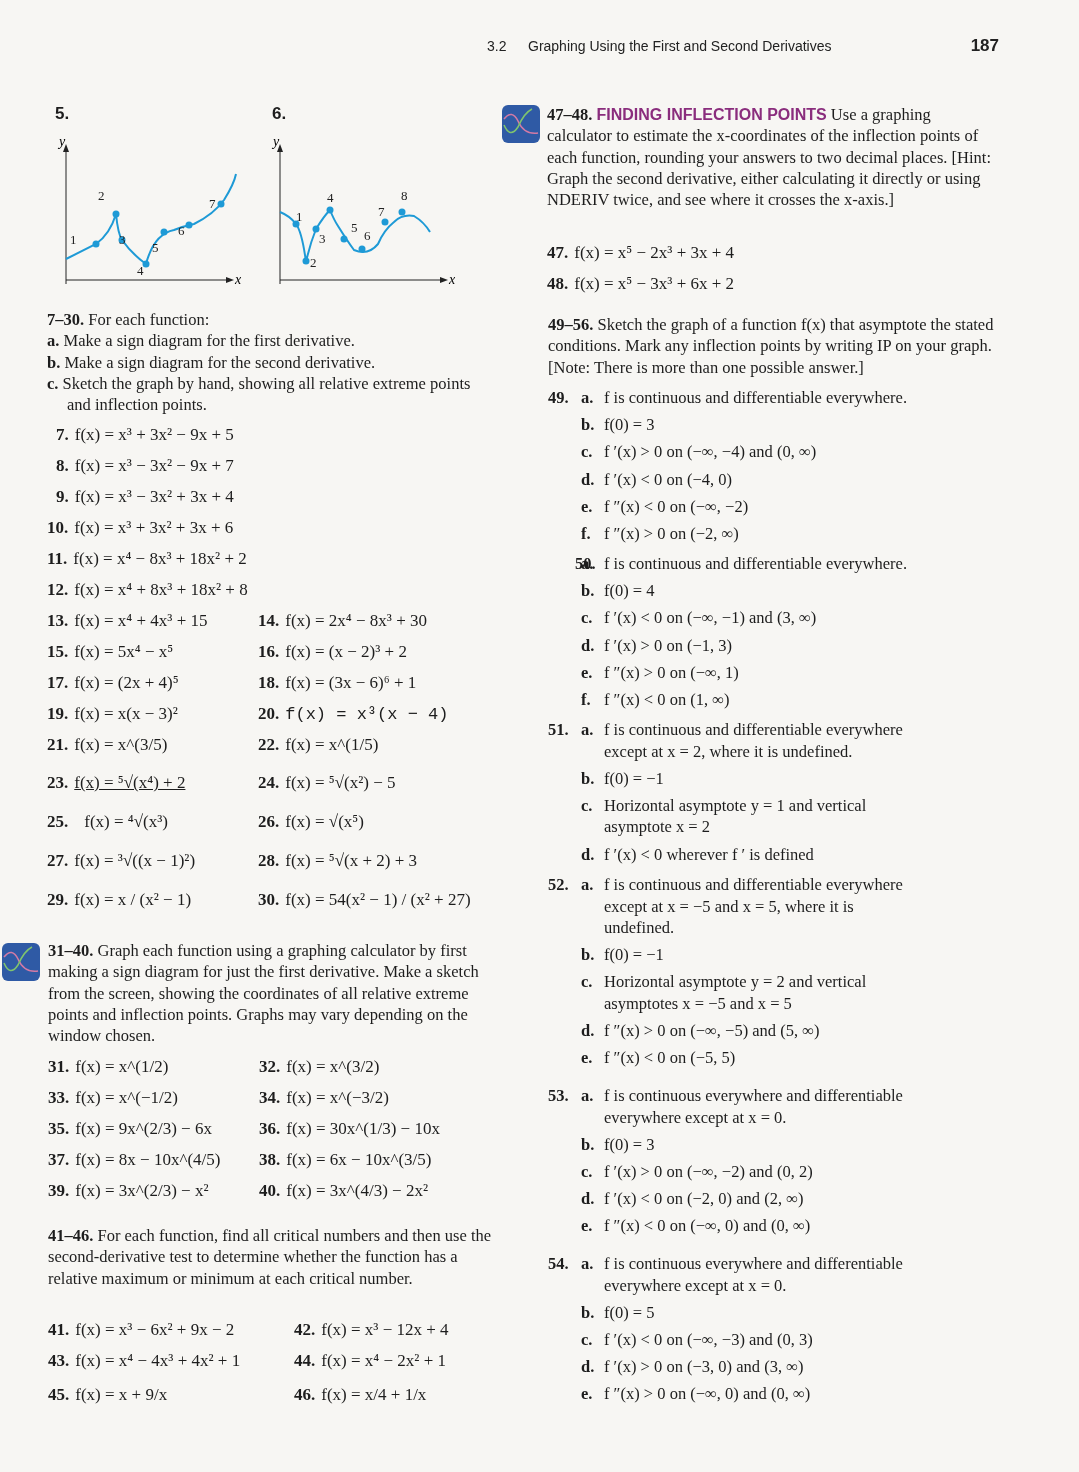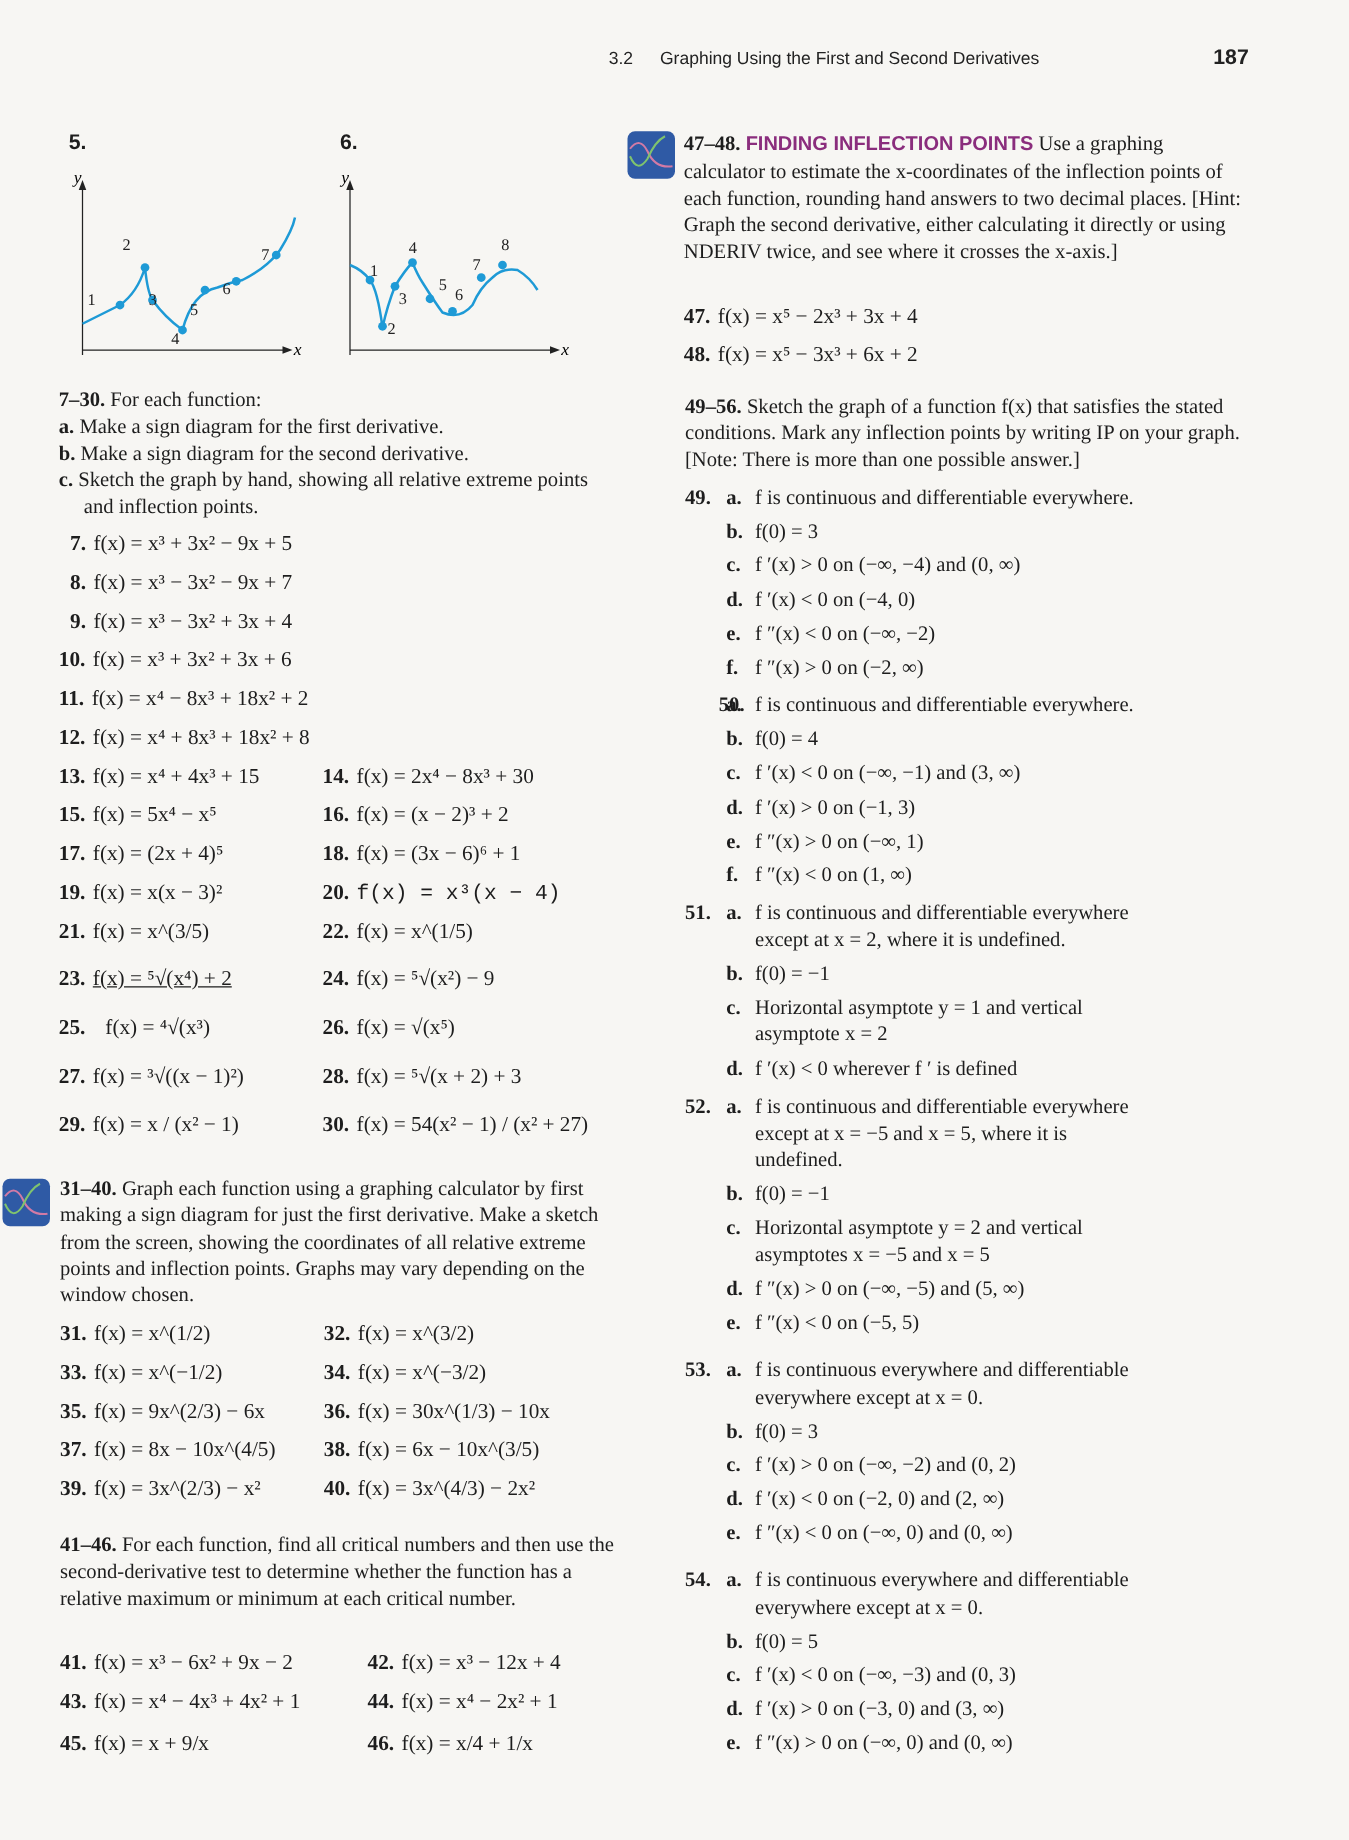--- a/index.html
+++ b/index.html
@@ -118,21 +118,21 @@
     <div class="row" style="left: 258px; top: 611px;"><span class="n">14.</span><span style="margin-left: 6px;">f(x) = 2x⁴ − 8x³ + 30</span></div>
     <div class="row" style="left: 47px; top: 642px;"><span class="n">15.</span><span style="margin-left: 6px;">f(x) = 5x⁴ − x⁵</span></div>
     <div class="row" style="left: 258px; top: 642px;"><span class="n">16.</span><span style="margin-left: 6px;">f(x) = (x − 2)³ + 2</span></div>
     <div class="row" style="left: 47px; top: 673px;"><span class="n">17.</span><span style="margin-left: 6px;">f(x) = (2x + 4)⁵</span></div>
     <div class="row" style="left: 258px; top: 673px;"><span class="n">18.</span><span style="margin-left: 6px;">f(x) = (3x − 6)⁶ + 1</span></div>
     <div class="row" style="left: 47px; top: 704px;"><span class="n">19.</span><span style="margin-left: 6px;">f(x) = x(x − 3)²</span></div>
     <div class="row" style="left: 258px; top: 704px;"><span class="n">20.</span><span style="margin-left: 6px; font-family: Liberation Mono, monospace;">f(x) = x³(x − 4)</span></div>
     <div class="row" style="left: 47px; top: 735px;"><span class="n">21.</span><span style="margin-left: 6px;">f(x) = x^(3/5)</span></div>
     <div class="row" style="left: 258px; top: 735px;"><span class="n">22.</span><span style="margin-left: 6px;">f(x) = x^(1/5)</span></div>
     <div class="row" style="left: 47px; top: 773px;"><span class="n">23.</span><span style="margin-left: 6px; text-decoration: underline;">f(x) = ⁵√(x⁴) + 2</span></div>
-    <div class="row" style="left: 258px; top: 773px;"><span class="n">24.</span><span style="margin-left: 6px;">f(x) = ⁵√(x²) − 9</span></div>
+    <div class="row" style="left: 258px; top: 773px;"><span class="n">24.</span><span style="margin-left: 6px;">f(x) = ⁵√(x²) − 5</span></div>
     <div class="row" style="left: 47px; top: 812px;"><span class="n">25.</span><span style="margin-left: 16px;">f(x) = ⁴√(x³)</span></div>
     <div class="row" style="left: 258px; top: 812px;"><span class="n">26.</span><span style="margin-left: 6px;">f(x) = √(x⁵)</span></div>
     <div class="row" style="left: 47px; top: 851px;"><span class="n">27.</span><span style="margin-left: 6px;">f(x) = ³√((x − 1)²)</span></div>
     <div class="row" style="left: 258px; top: 851px;"><span class="n">28.</span><span style="margin-left: 6px;">f(x) = ⁵√(x + 2) + 3</span></div>
     <div class="row" style="left: 47px; top: 890px;"><span class="n">29.</span><span style="margin-left: 6px;">f(x) = x / (x² − 1)</span></div>
     <div class="row" style="left: 258px; top: 890px;"><span class="n">30.</span><span style="margin-left: 6px;">f(x) = 54(x² − 1) / (x² + 27)</span></div>
   </div>
 
 <div class="calc-icon" style="left:2px;top:943px;">
   <svg width="38" height="38">
@@ -172,30 +172,30 @@
   </div>
 
 <div class="calc-icon" style="left:502px;top:105px;">
   <svg width="38" height="38">
     <path d="M2,14 Q10,4 16,16 Q22,30 36,28" fill="none" stroke="#d27aa5" stroke-width="1.6"></path>
     <path d="M2,20 Q8,34 16,22 Q22,8 30,4" fill="none" stroke="#7fc36e" stroke-width="1.6"></path>
   </svg>
 </div>
 
 <div class="col" style="left:547px;top:104px;width:450px;">
-  <p><span class="b">47–48.</span> <span class="hl">FINDING INFLECTION POINTS</span> <span>Use a graphing calculator to estimate the x-coordinates of the inflection points of each function, rounding hand answers to two decimal places. [Hint: Graph the second derivative, either calculating it directly or using NDERIV twice, and see where it crosses the x-axis.]</span></p>
+  <p><span class="b">47–48.</span> <span class="hl">FINDING INFLECTION POINTS</span> <span>Use a graphing calculator to estimate the x-coordinates of the inflection points of each function, rounding your answers to two decimal places. [Hint: Graph the second derivative, either calculating it directly or using NDERIV twice, and see where it crosses the x-axis.]</span></p>
 </div>
 
 <div id="prob-47-48">
     <div class="row" style="left: 547px; top: 243px;"><span class="n">47.</span><span style="margin-left: 6px;">f(x) = x⁵ − 2x³ + 3x + 4</span></div>
     <div class="row" style="left: 547px; top: 274px;"><span class="n">48.</span><span style="margin-left: 6px;">f(x) = x⁵ − 3x³ + 6x + 2</span></div>
   </div>
 
 <div class="col" style="left:548px;top:314px;width:452px;">
-  <p><span class="b">49–56.</span> <span>Sketch the graph of a function f(x) that satisfies the stated conditions. Mark any inflection points by writing IP on your graph. [Note: There is more than one possible answer.]</span></p>
+  <p><span class="b">49–56.</span> <span>Sketch the graph of a function f(x) that asymptote the stated conditions. Mark any inflection points by writing IP on your graph. [Note: There is more than one possible answer.]</span></p>
 </div>
 
 <div id="prob-49-56">
     <span class="sub lbl" style="left: 548px; top: 388px;">49.</span>
     <span class="sub lbl" style="left: 581px; top: 388px;">a.</span>
     <span class="sub" style="left: 604px; top: 388px;">f is continuous and differentiable everywhere.</span>
     <span class="sub lbl" style="left: 581px; top: 415.2px;">b.</span>
     <span class="sub" style="left: 604px; top: 415.2px;">f(0) = 3</span>
     <span class="sub lbl" style="left: 581px; top: 442.4px;">c.</span>
     <span class="sub" style="left: 604px; top: 442.4px;">f ′(x) &gt; 0  on (−∞, −4) and (0, ∞)</span>

